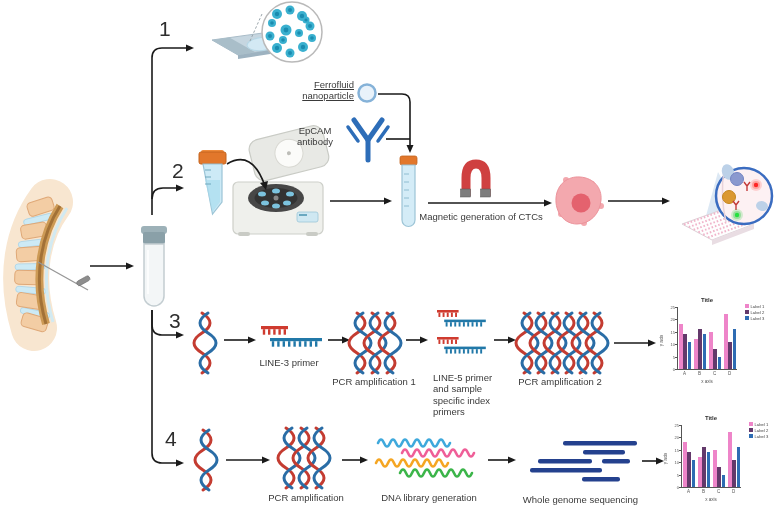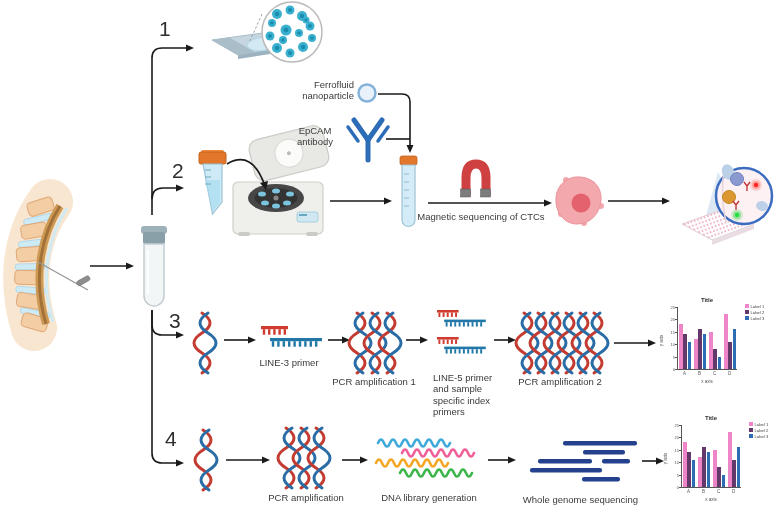--- a/index.html
+++ b/index.html
@@ -338,23 +338,23 @@
     <rect x="530" y="468" width="72" height="4.5" rx="2"></rect>
     <rect x="582" y="477" width="38" height="4.5" rx="2"></rect>
   </g>
 </svg>
 
 <div class="num" style="left:159px;top:17px;">1</div>
 <div class="num" style="left:172px;top:159px;">2</div>
 <div class="num" style="left:169px;top:309px;">3</div>
 <div class="num" style="left:165px;top:427px;">4</div>
 
-<div class="lbl" style="left:280px;top:79px;width:74px;text-align:right;">Ferrofluid nanoparticle</div>
+<div class="lbl" style="left:280px;top:79px;width:74px;text-align:right;text-decoration:underline;">Ferrofluid nanoparticle</div>
 <div class="lbl" style="left:284px;top:125px;width:62px;text-align:center;">EpCAM antibody</div>
-<div class="lbl" style="left:416px;top:211px;width:130px;">Magnetic sequencing of CTCs</div>
+<div class="lbl" style="left:416px;top:211px;width:130px;">Magnetic generation of CTCs</div>
 <div class="lbl" style="left:256px;top:357px;width:66px;">LINE-3 primer</div>
 <div class="lbl" style="left:330px;top:376px;width:88px;">PCR amplification 1</div>
 <div class="lbl" style="left:433px;top:372px;width:60px;text-align:left;">LINE-5 primer and sample specific index primers</div>
 <div class="lbl" style="left:516px;top:376px;width:88px;">PCR amplification 2</div>
 <div class="lbl" style="left:264px;top:492px;width:84px;">PCR amplification</div>
 <div class="lbl" style="left:380px;top:492px;width:98px;">DNA library generation</div>
 <div class="lbl" style="left:520px;top:494px;width:118px;text-align:right;">Whole genome sequencing</div>
 
 <div class="chart" style="left:663px;top:296px;">
       <div class="ct" style="left:14px;width:60px">Title</div>

